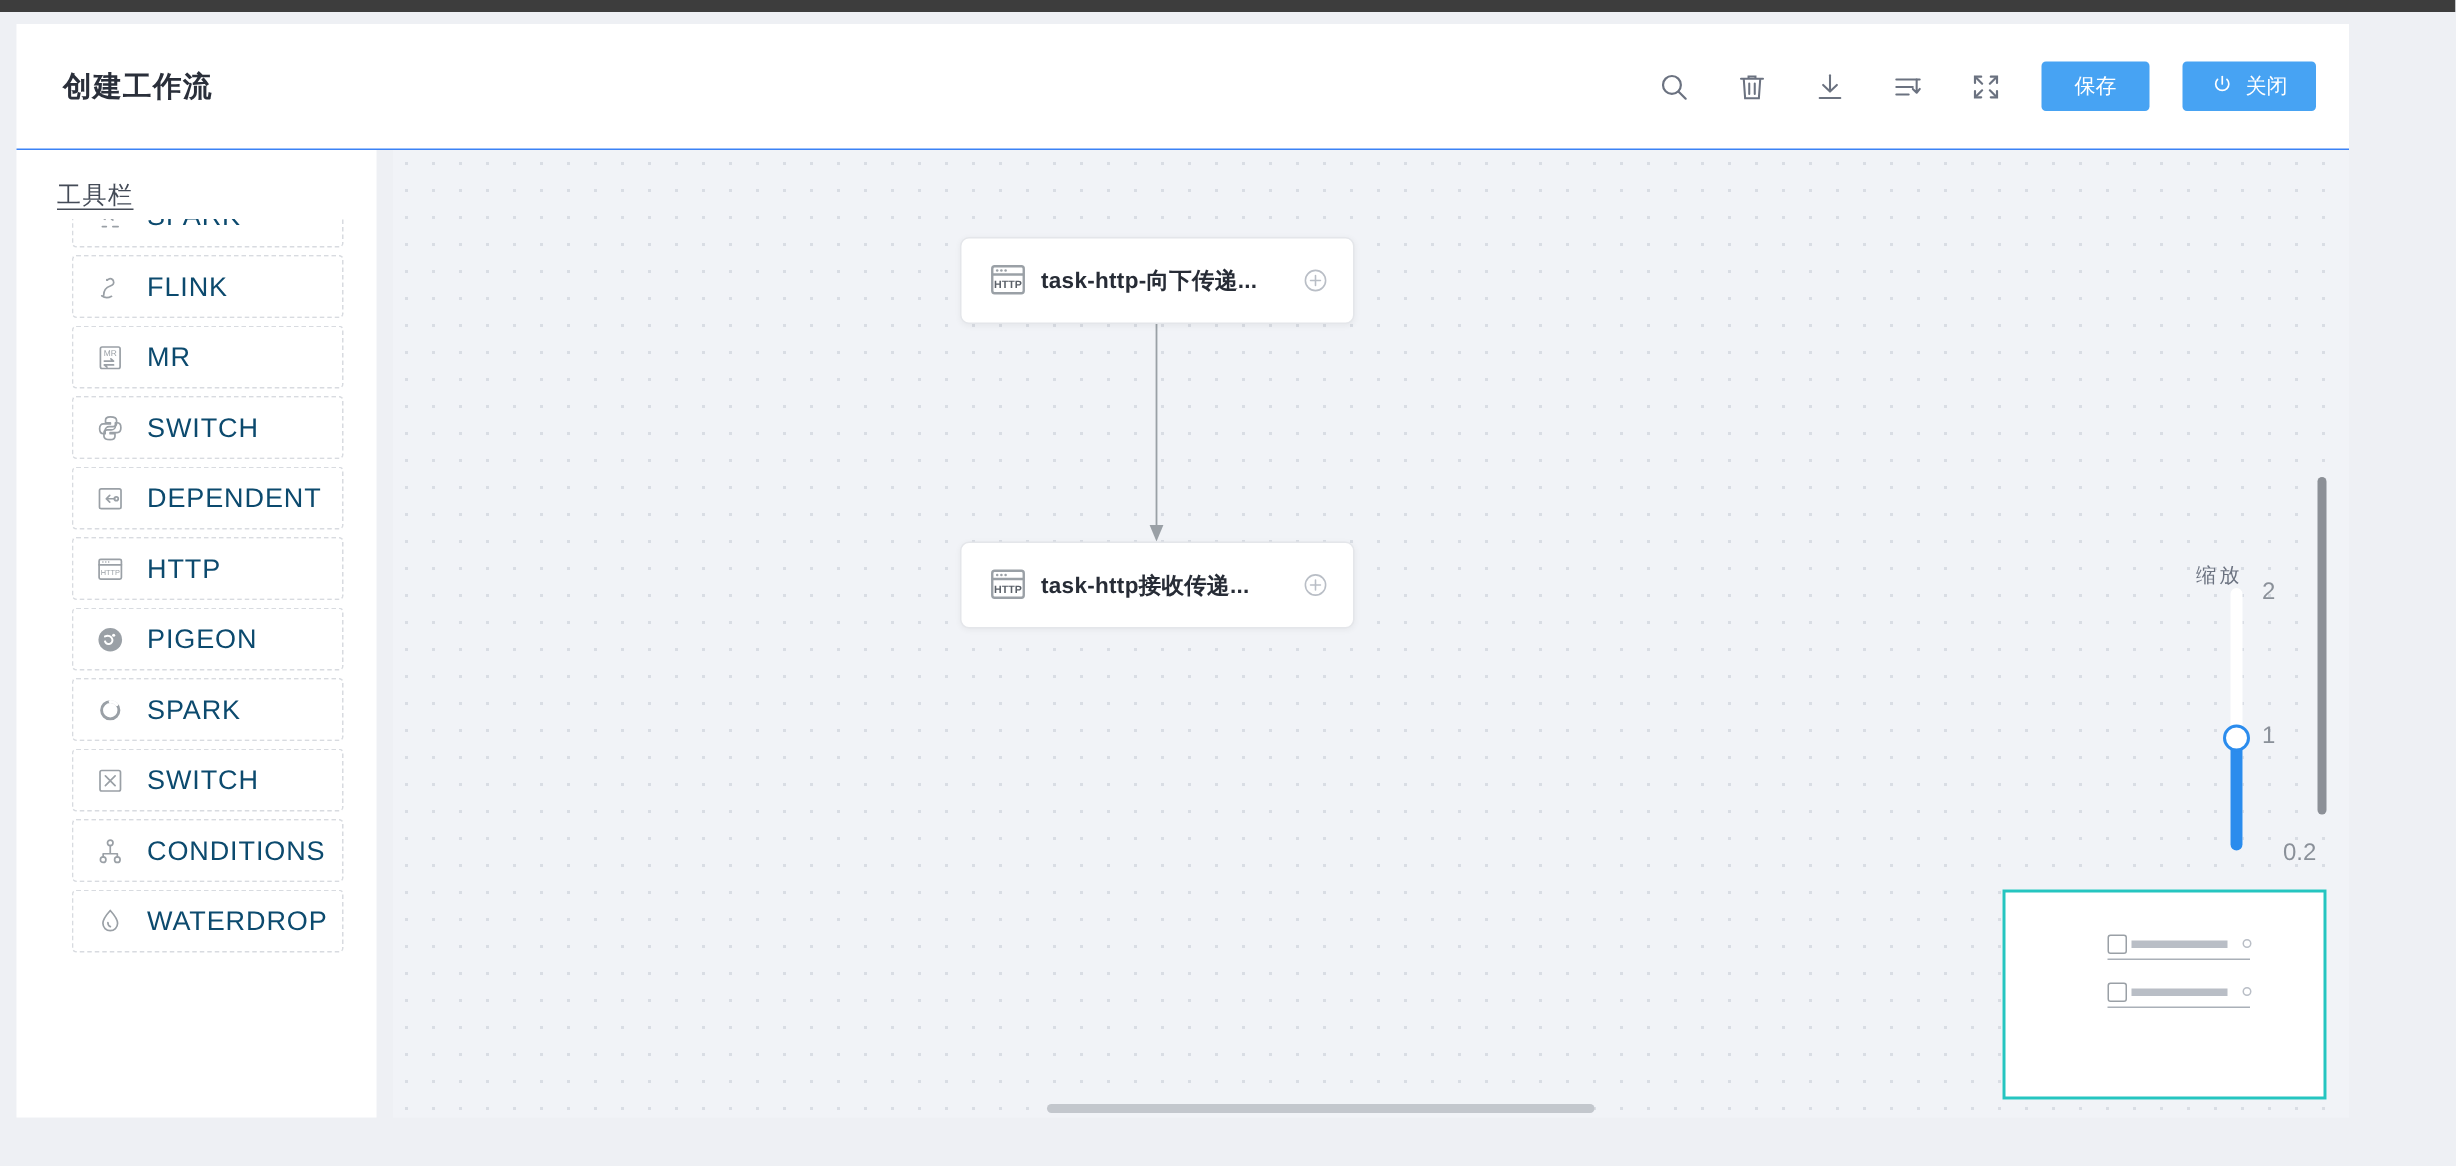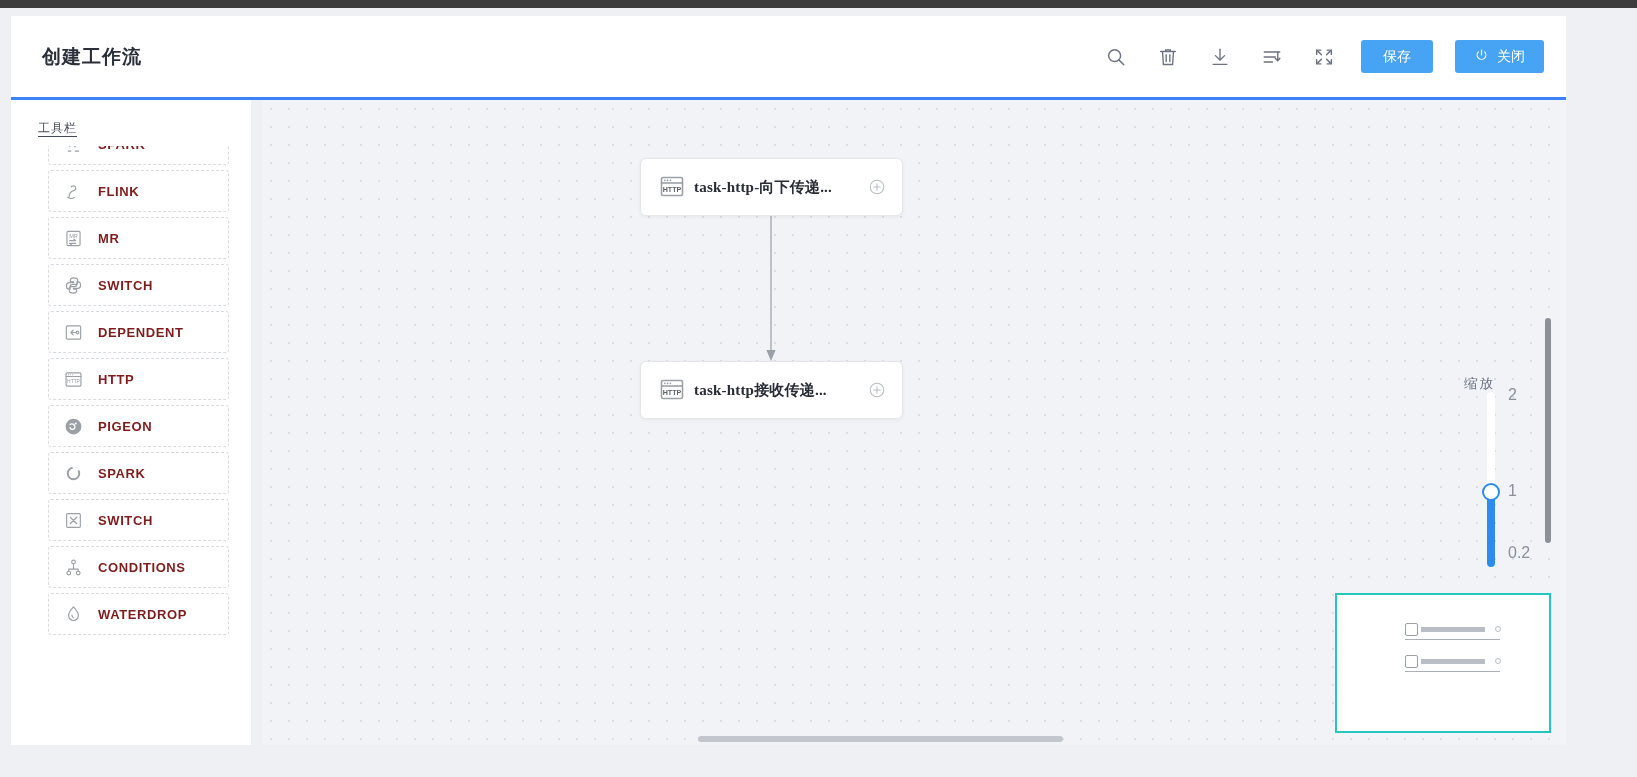--- a/index.html
+++ b/index.html
@@ -11,21 +11,21 @@
   }
   #app { position: relative; width: 1637px; height: 777px; background: #eef0f4; }
 
   
   .top-strip { position: absolute; left:0; top:0; width:1637px; height:8px; background:#3d3d3d; }
   .top-strip-light { position:absolute; left:0; top:8px; width:1637px; height:8px; background:#eef0f4; }
 
   
   .header {
     position: absolute; left: 11px; top: 16px; width: 1555px; height: 84px;
-    background: #ffffff; border-bottom: 3px solid #3b82f6;
+    background: #ffffff; border-bottom: 1px solid #3b82f6;
     display: flex; align-items: center; justify-content: space-between;
     padding: 0 22px 0 31px;
   }
   .page-title { font-size: 19px; font-weight: bold; color: #2a2f3a; letter-spacing: 1px; }
   .header-actions { display: flex; align-items: center; gap: 22px; }
   .icon-btn {
     width: 30px; height: 30px; display:flex; align-items:center; justify-content:center;
     cursor: pointer; color: #6b7280;
   }
   .icon-btn svg { display:block; }
@@ -35,70 +35,70 @@
     font-size: 14px; padding: 0 19px; cursor:pointer; border: none; white-space: nowrap;
   }
   .btn.save { padding: 0 22px; }
 
   
   .sidebar {
     position:absolute; left:11px; top:100px; width:240px; height:645px;
     background:#ffffff; overflow:hidden;
   }
   .sidebar-title {
-    font-size: 12px; color: #444b57; padding: 20px 0 10px 27px;
+    font-size: 16px; color: #444b57; padding: 20px 0 10px 27px;
     text-decoration: underline; text-underline-offset: 4px; letter-spacing:1px;
   }
   .sidebar-list { position:absolute; left:0; top:46px; width:240px; height:600px; overflow:hidden; }
   .sidebar-inner { position:relative; top:-27px; }
   .tool-item {
     height: 42px; margin: 4px 22px 5px 37px; border: 1px dashed #d8dbe0; border-radius: 3px;
     display:flex; align-items:center; gap: 14px; padding-left: 14px; cursor: pointer;
     background:#fff;
   }
   .tool-icon { width:21px; height:21px; display:flex; align-items:center; justify-content:center; color:#9aa0a6; flex:0 0 auto; }
-  .tool-label { font-size: 13px; color: #7f1d1d; letter-spacing: .6px; font-weight: bold; }
+  .tool-label { font-size: 18px; color: #0c4a6e; letter-spacing: .6px; }
 
   
   .canvas {
     position:absolute; left:262px; top:100px; width:1304px; height:645px;
     background-color: #f1f3f7;
     background-image: radial-gradient(circle, #d9dde4 1px, transparent 1.1px);
     background-size: 18px 18px;
     overflow:hidden;
   }
 
   
   .node {
     position:absolute; background:#fff; border:1px solid #e4e6ea; border-radius:6px;
     box-shadow: 0 1px 4px rgba(0,0,0,.05);
     display:flex; align-items:center; padding: 0 16px 0 18px; cursor: move;
   }
   .node-icon { width:26px; height:26px; flex:0 0 auto; margin-right: 9px; }
-  .node-label { font-size:15px; font-weight: bold; color:#272c36; letter-spacing:.2px; flex:1;font-family:Liberation Serif, serif; }
+  .node-label { font-size:15px; font-weight: bold; color:#272c36; letter-spacing:.2px; flex:1; }
   .node-plus { width:18px; height:18px; flex:0 0 auto; color:#b9bec6; cursor:pointer; }
 
   .edge { position:absolute; }
 
   
   .zoom-wrap { position:absolute; right: 20px; top: 260px; width: 90px; height: 230px; }
   .zoom-title { position:absolute; left: 8px; top: 15px; font-size: 13.5px; color:#6b7280; letter-spacing:2px; }
   .zoom-track {
     position:absolute; left: 31px; top: 32px; width: 8px; height: 175px;
     background: #ffffff; border-radius: 5px;
   }
   .zoom-fill { position:absolute; left:0; bottom:0; width:8px; height:75px; background:#2b8ced; border-radius:5px; }
   .zoom-handle {
     position:absolute; left: 26px; top: 123px; width:18px; height:18px; border-radius:50%;
     background:#fff; border: 2.2px solid #2b8ced; cursor: pointer;
   }
   .zoom-tick { position:absolute; left: 52px; font-size: 16px; color:#8a9099; }
   .zoom-tick.t2 { top: 26px; }
   .zoom-tick.t1 { top: 122px; }
-  .zoom-tick.t02 { top: 184px; }
+  .zoom-tick.t02 { top: 200px; margin-left: 14px; }
 
   
   .minimap {
     position:absolute; right: 15px; bottom: 12px; width: 216px; height: 140px;
     background:#ffffff; border: 2px solid #25c5c0;
   }
   .mini-node { position:absolute; display:flex; align-items:center; }
   .mini-sq { width:13px; height:13px; border:1.2px solid #9aa0a6; border-radius:2px; flex:0 0 auto; }
   .mini-bar { width:64px; height:5px; background:#b9bec6; margin-left:3px; }
   .mini-underline { position:absolute; left:0; bottom:-4px; width:95px; height:1.2px; background:#aab0b8; }

